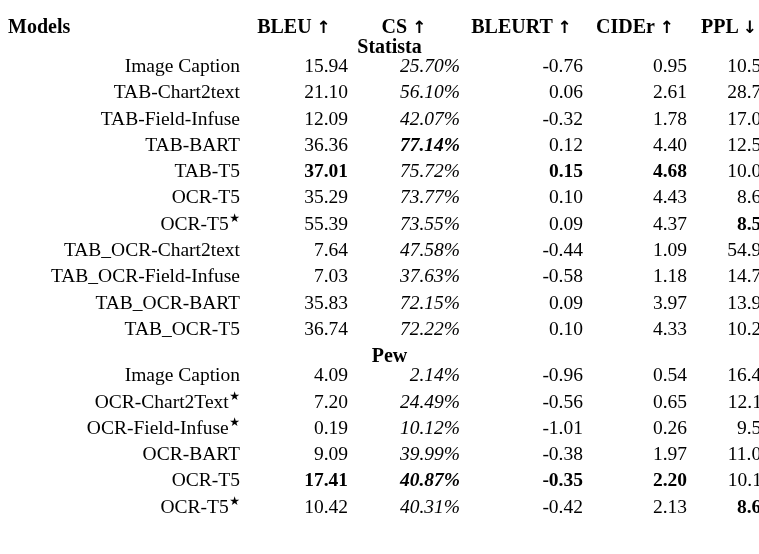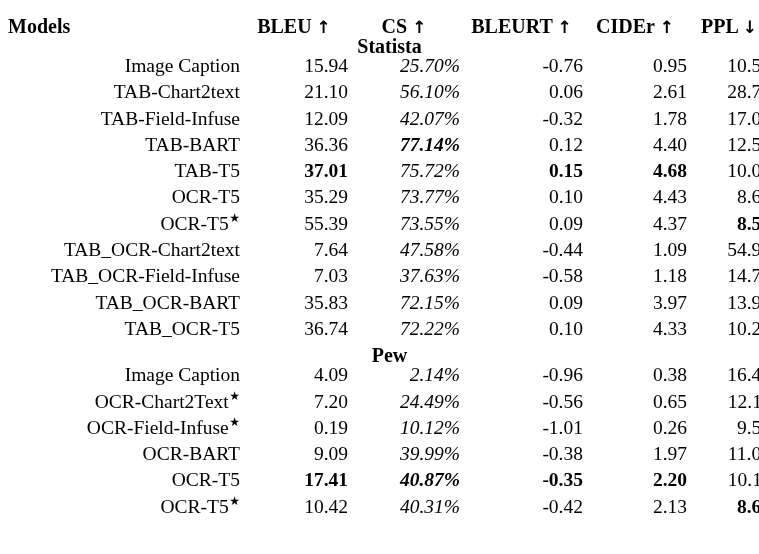--- a/index.html
+++ b/index.html
@@ -229,21 +229,21 @@
           <td colspan="6" class="rule-mid"></td>
         </tr>
         <tr>
           <td colspan="6" class="section-title">Pew</td>
         </tr>
         <tr class="data-row">
           <td class="model-cell">Image Caption</td>
           <td class="num n-bleu">4.09</td>
           <td class="num n-cs">2.14%</td>
           <td class="num n-bleurt">-0.96</td>
-          <td class="num n-cider">0.38</td>
+          <td class="num n-cider">0.54</td>
           <td class="num n-ppl">16.43</td>
         </tr>
         <tr class="data-row">
           <td class="model-cell">OCR-Chart2Text<sup class="star">★</sup></td>
           <td class="num n-bleu">7.20</td>
           <td class="num n-cs">24.49%</td>
           <td class="num n-bleurt">-0.56</td>
           <td class="num n-cider">0.65</td>
           <td class="num n-ppl">12.11</td>
         </tr>

